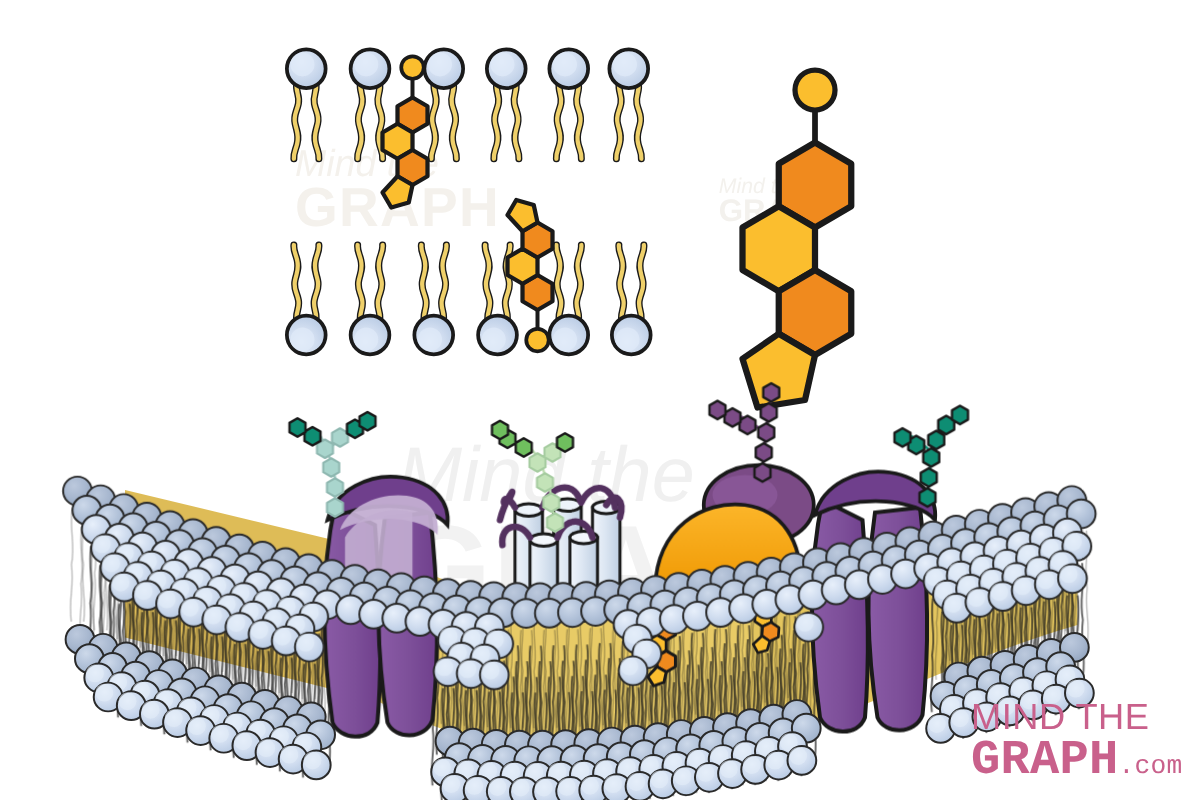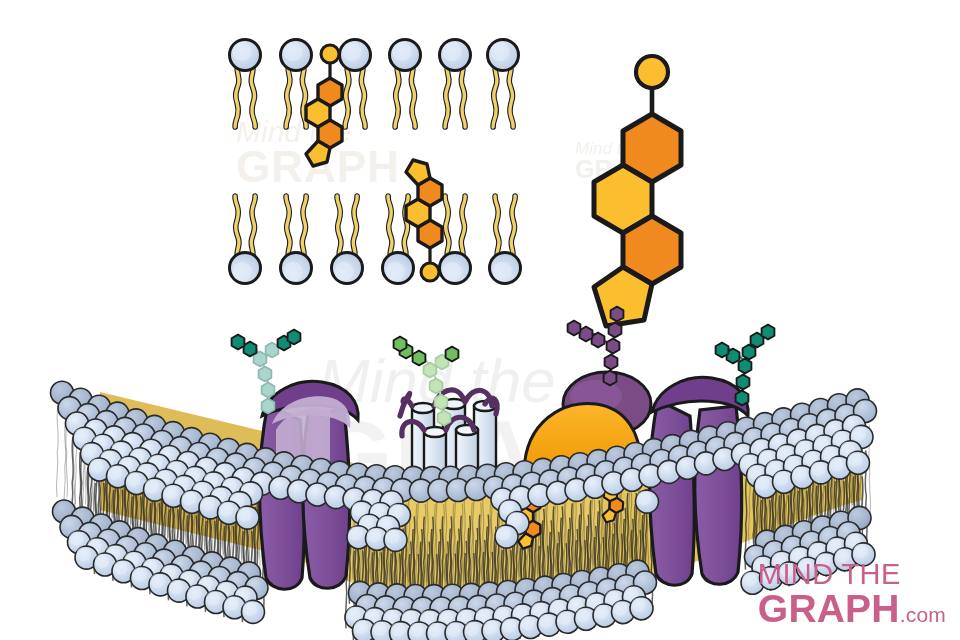--- a/index.html
+++ b/index.html
@@ -12,21 +12,21 @@
   svg.layer{position:absolute;left:0;top:0;width:960px;height:640px;}
   #logo{
     position:absolute;right:14px;bottom:12px;
     text-align:left;line-height:1.0;user-select:none;
   }
   #logo .l1{
     font-family:"Liberation Sans", sans-serif;
     font-size:29px;letter-spacing:0.4px;font-weight:400;
   }
   #logo .l2{
-    font-family:Liberation Sans, sans-serif;
+    font-family:Liberation Mono, monospace;
     font-size:39px;font-weight:700;letter-spacing:0.2px;
   }
   #logo .dotcom{font-size:21px;font-weight:400;}
   .wm{
     position:absolute;pointer-events:none;user-select:none;
     color:#efefef;font-family:"Liberation Sans", sans-serif;
   }
   #wm-main{left:318px;top:352px;width:520px;}
   #wm-main .w1{font-size:62px;font-style:italic;font-weight:400;line-height:0.95;color:#f0f0f0;}
   #wm-main .w2{font-size:96px;font-weight:700;line-height:0.92;color:#f2f2f2;letter-spacing:2px;}

